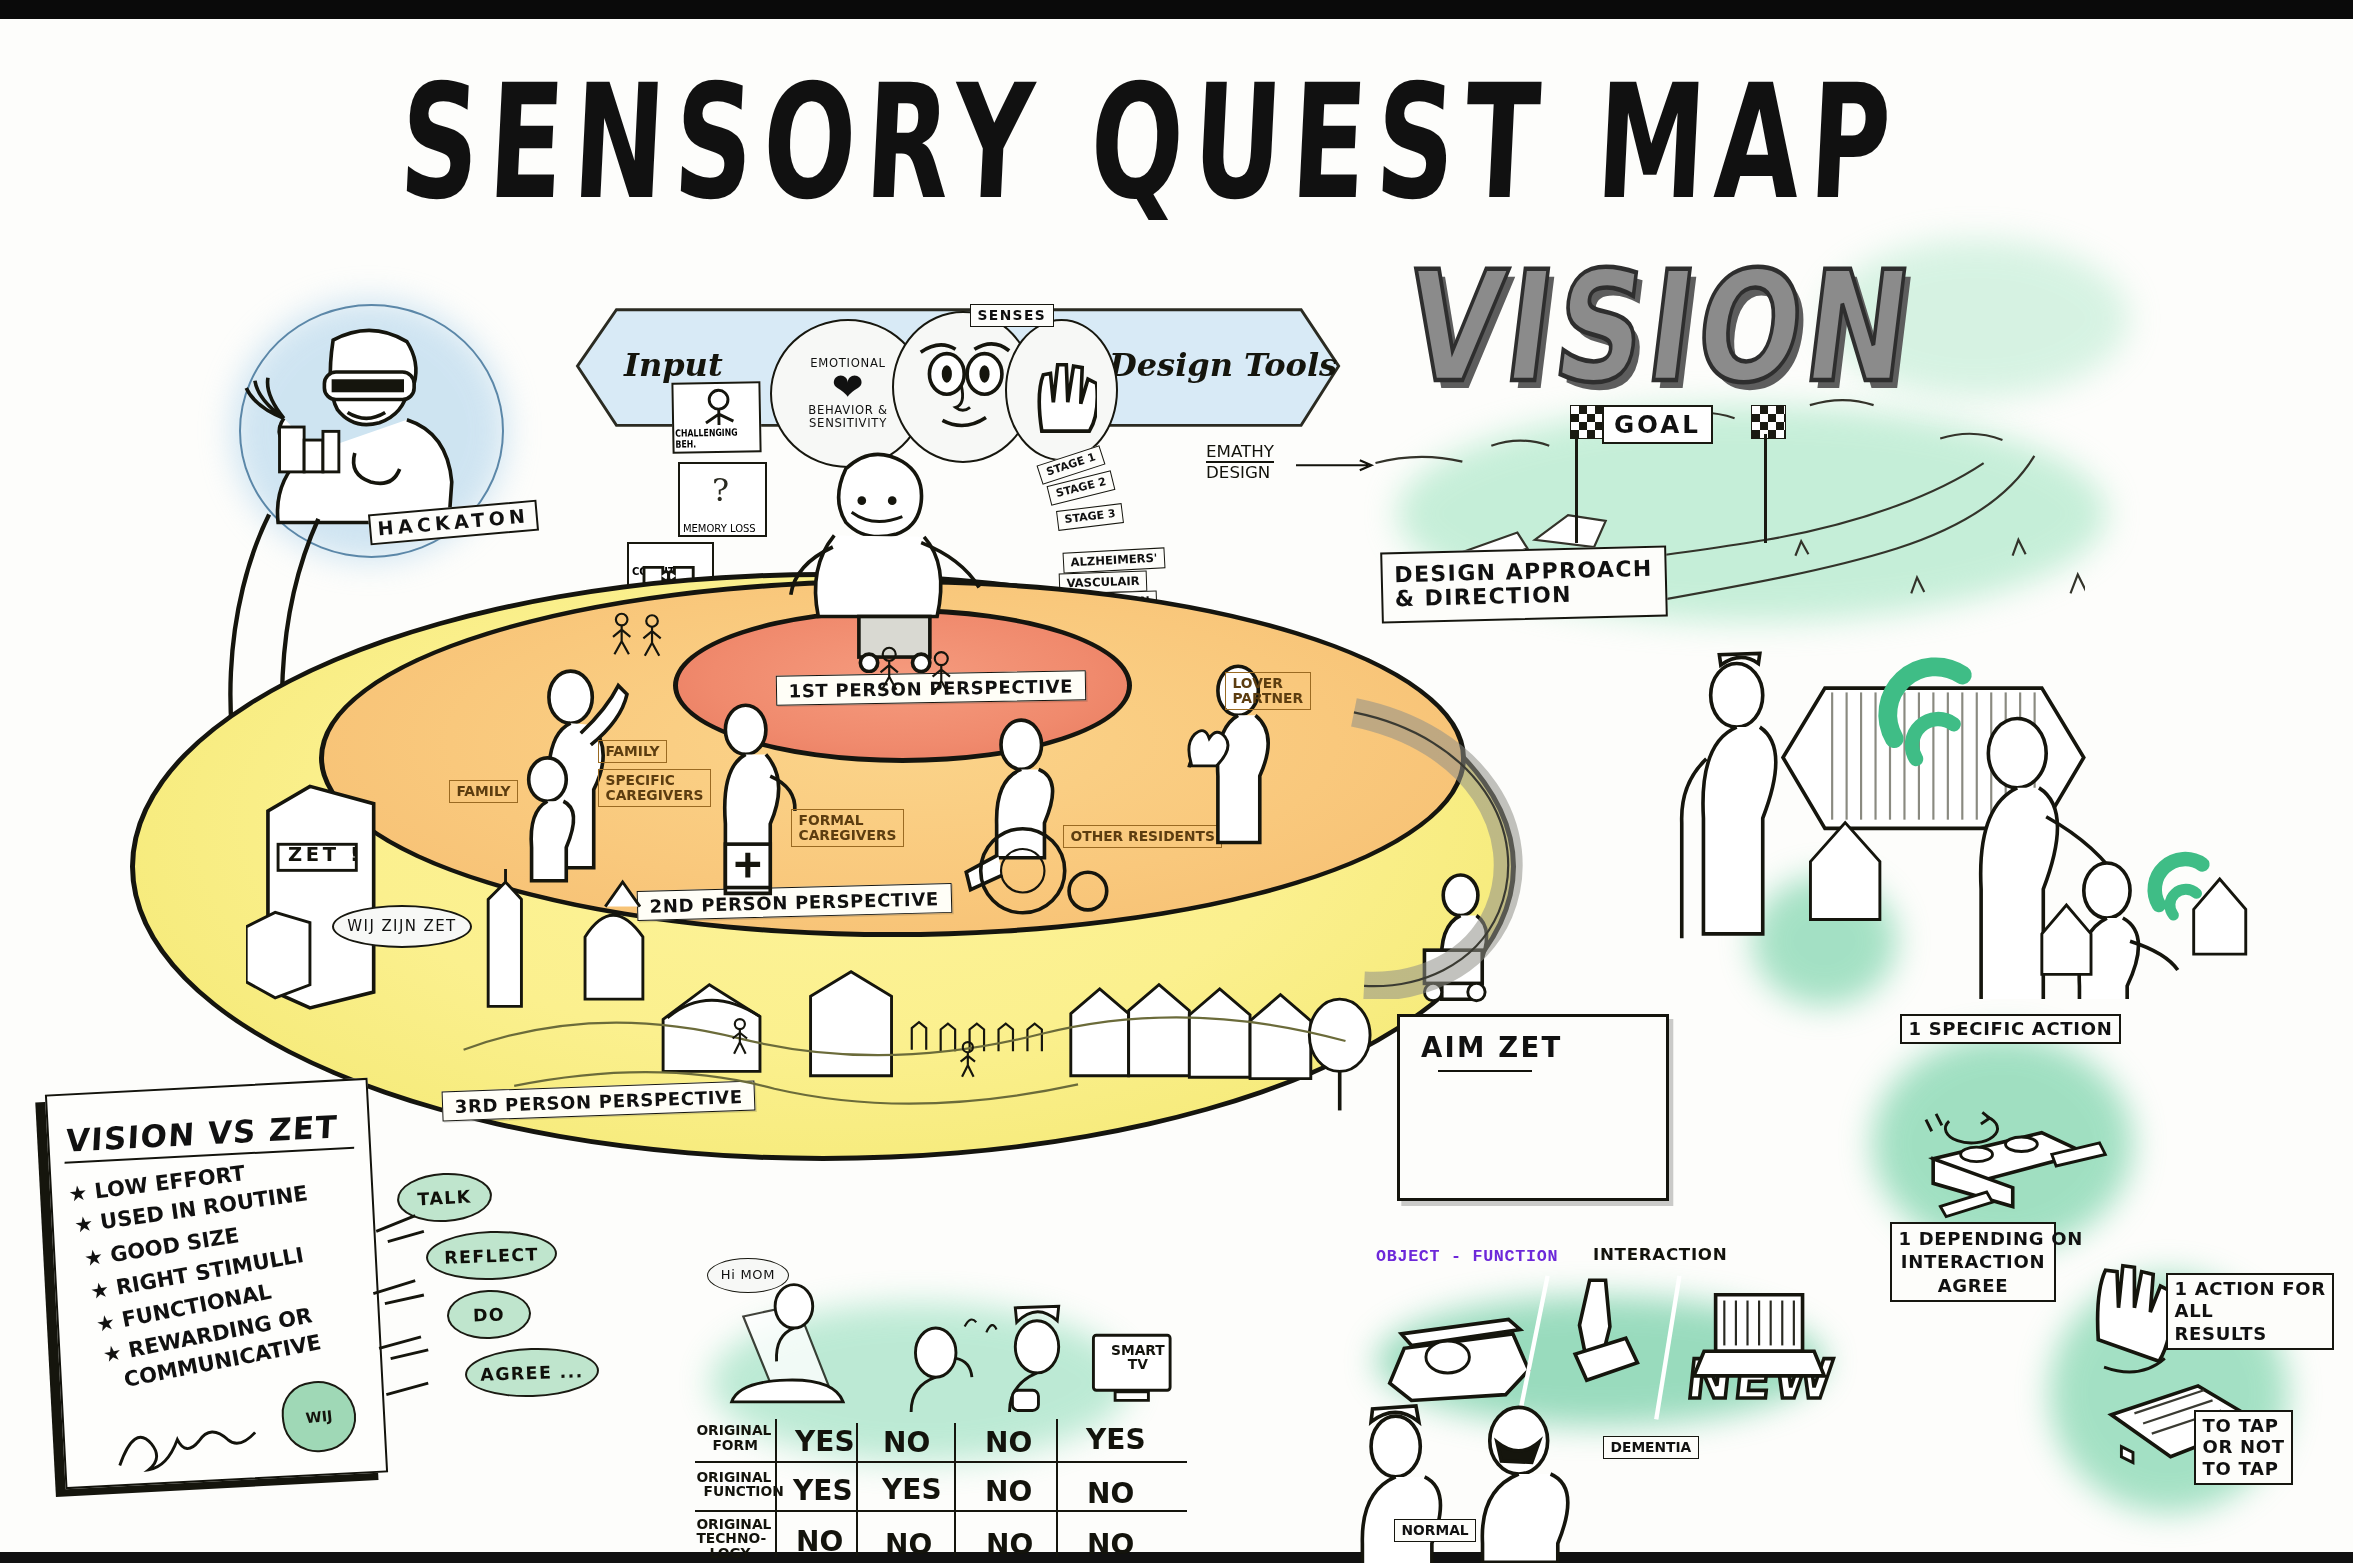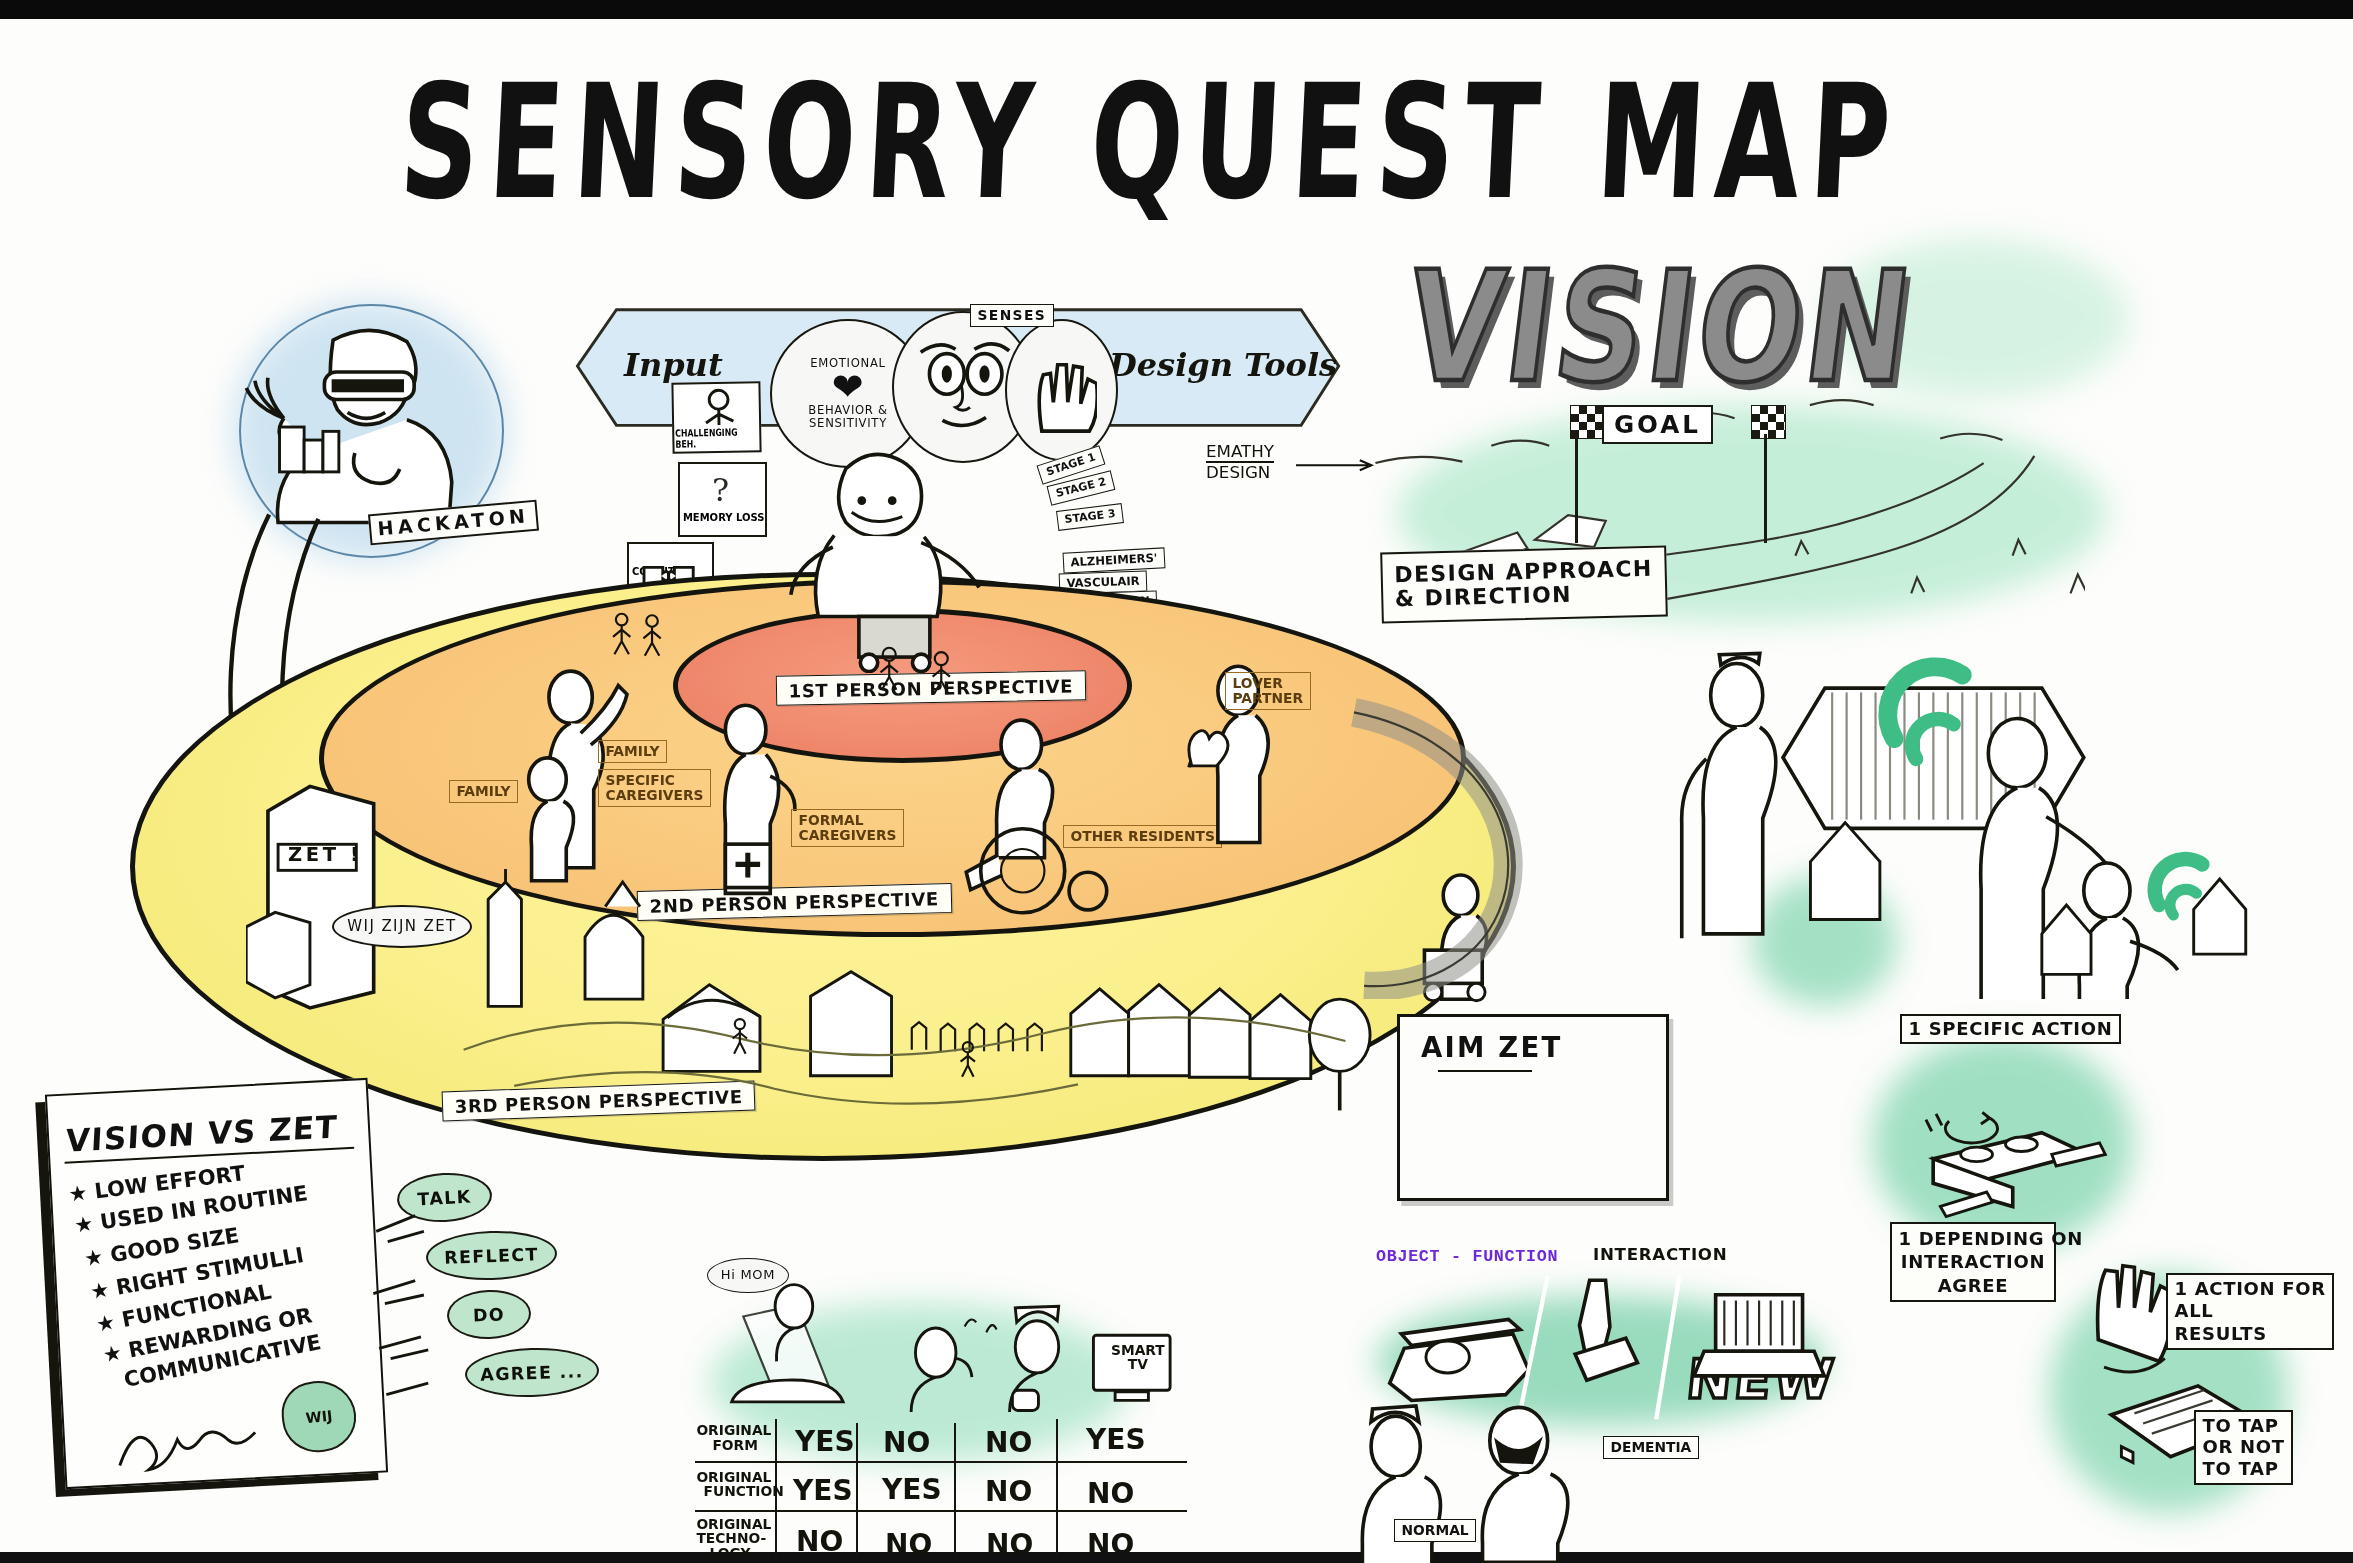--- a/index.html
+++ b/index.html
@@ -195,21 +195,21 @@
   <div class="ink" style="left:672px;top:382px;width:85px;height:67px;transform:rotate(-1deg);">
     <svg width="78" height="41" style="position:absolute;left:2.9px;top:1.4px" viewBox="0 0 108 56">
       <circle cx="58" cy="20" r="13" stroke="#15150d" stroke-width="4" fill="#fff"></circle>
       <path d="M58,33 l0,22 M58,40 l-18,12 M58,40 l20,10" stroke="#15150d" stroke-width="4" fill="none"></path>
     </svg>
     <div class="xs" style="position:absolute;left:1.4px;bottom:2.2px;font-family:'DejaVu Sans',sans-serif;font-weight:700;transform:scaleX(.78);transform-origin:left">CHALLENGING BEH.</div>
   </div>
 
   <div class="ink" style="left:678px;top:462px;width:85px;height:71px;">
     <div style="position:absolute;left:32px;top:7.2px;font-family:'DejaVu Serif',serif;font-size:32px;color:#2a2a20">?</div>
-    <div class="xs" style="position:absolute;left:2.9px;bottom:12px;font-family:'DejaVu Sans',sans-serif;font-weight:700;">MEMORY LOSS</div>
+    <div class="xs" style="position:absolute;left:2.9px;bottom:1px;font-family:'DejaVu Sans',sans-serif;font-weight:400;">MEMORY LOSS</div>
   </div>
 
   <div class="ink" style="left:627px;top:542px;width:83px;height:70px;">
     <div class="xs" style="position:absolute;left:2.9px;top:2.2px;font-family:'DejaVu Sans',sans-serif;font-weight:700;margin-top:20px;">COGNITIVE</div>
     <svg width="61" height="27.5" style="position:absolute;left:11.6px;top:19px" viewBox="0 0 84 38">
       <path d="M4,6 h26 v8 q8,-6 8,4 q0,10 -8,4 v8 h-26 z" stroke="#15150d" stroke-width="4" fill="#fff"></path>
       <path d="M46,6 h26 v24 h-26 v-8 q-8,6 -8,-4 q0,-10 8,-4 z" stroke="#15150d" stroke-width="4" fill="#fff"></path>
     </svg>
     <div class="xs" style="position:absolute;left:1.4px;bottom:2.2px;font-family:'DejaVu Sans',sans-serif;font-weight:700;transform:scaleX(.9);transform-origin:left">IMPAIRMENT</div>
   </div>

